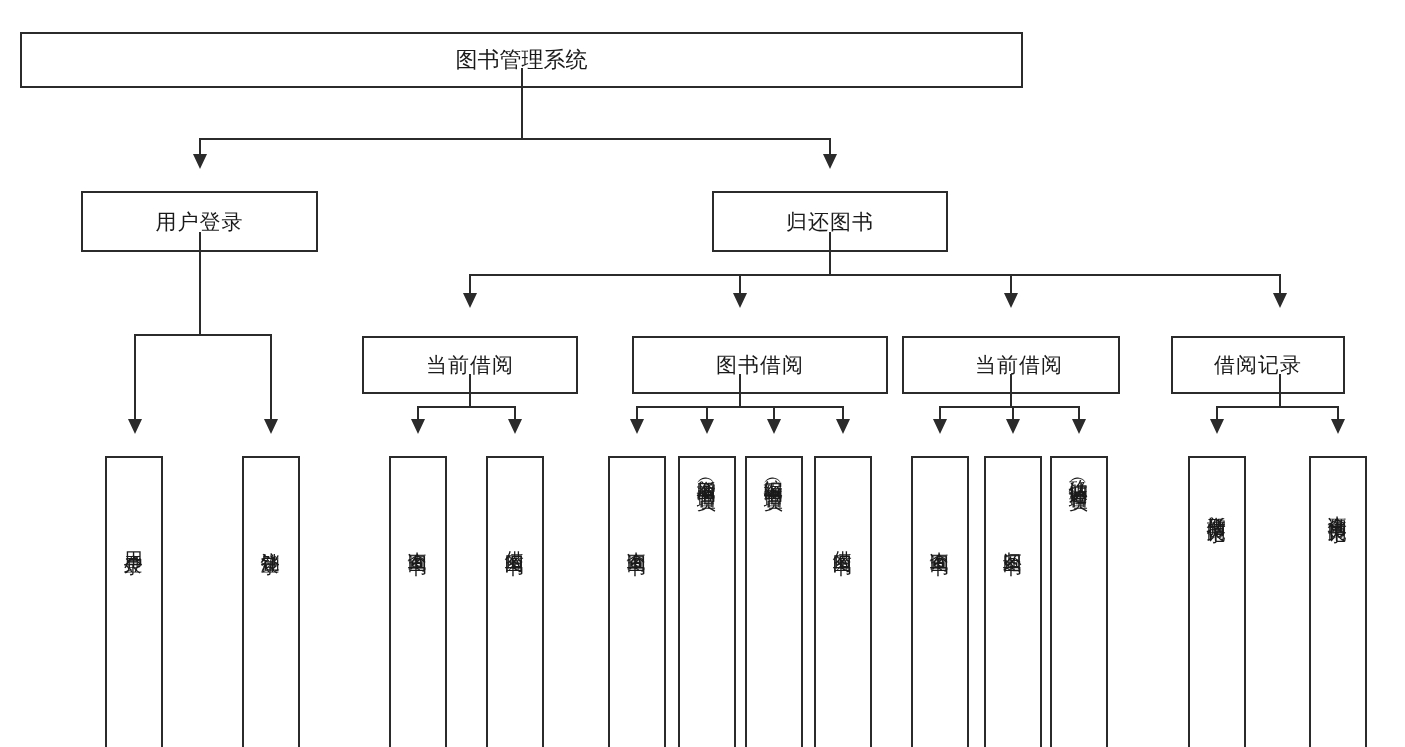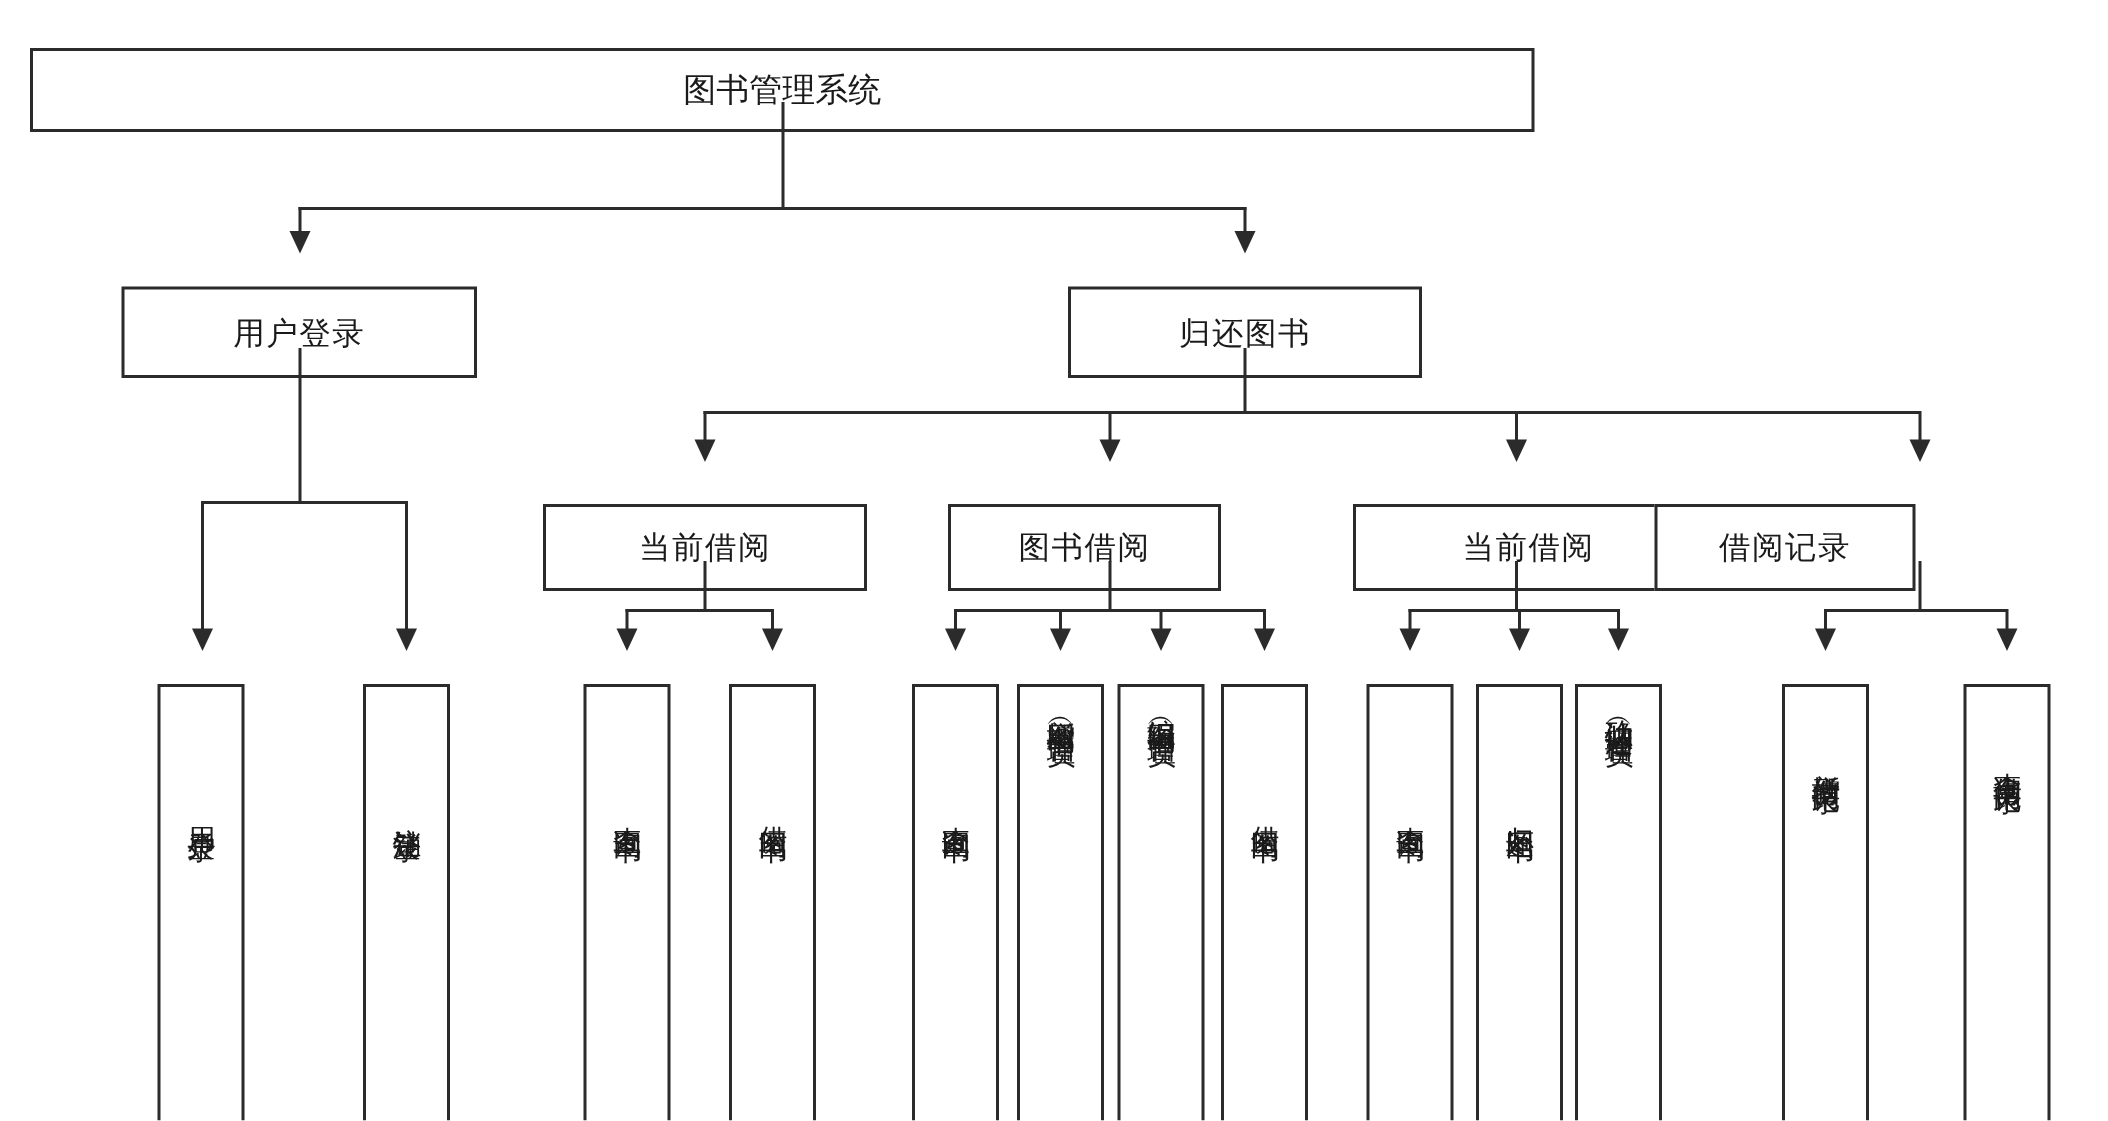--- a/index.html
+++ b/index.html
@@ -113,27 +113,27 @@
   <div class="vline" style="left:739px; top:274px; width:2px; height:22px;"></div>
   <div class="arrow" style="left:733px; top:293px;"></div>
   <div class="vline" style="left:1010px; top:274px; width:2px; height:22px;"></div>
   <div class="arrow" style="left:1004px; top:293px;"></div>
   <div class="vline" style="left:1279px; top:274px; width:2px; height:22px;"></div>
   <div class="arrow" style="left:1273px; top:293px;"></div>
 
   <div class="node h" style="left:362px; top:316px; width:216px; height:58px;">
     <span>当前借阅</span>
   </div>
-  <div class="node h" style="left:632px; top:316px; width:182px; height:58px;">
+  <div class="node h" style="left:632px; top:316px; width:256px; height:58px;">
     <span>图书借阅</span>
   </div>
   <div class="node h" style="left:902px; top:316px; width:218px; height:58px;padding-left:16px;">
     <span>当前借阅</span>
   </div>
-  <div class="node h" style="left:1103px; top:316px; width:174px; height:58px;">
+  <div class="node h" style="left:1171px; top:316px; width:174px; height:58px;">
     <span>借阅记录</span>
   </div>
 
   <div class="vline" style="left:469px; top:374px; width:2px; height:34px;"></div>
   <div class="hline" style="left:417px; top:406px; width:99px; height:2px;"></div>
   <div class="vline" style="left:417px; top:406px; width:2px; height:14px;"></div>
   <div class="arrow" style="left:411px; top:419px;"></div>
   <div class="vline" style="left:514px; top:406px; width:2px; height:14px;"></div>
   <div class="arrow" style="left:508px; top:419px;"></div>
 

